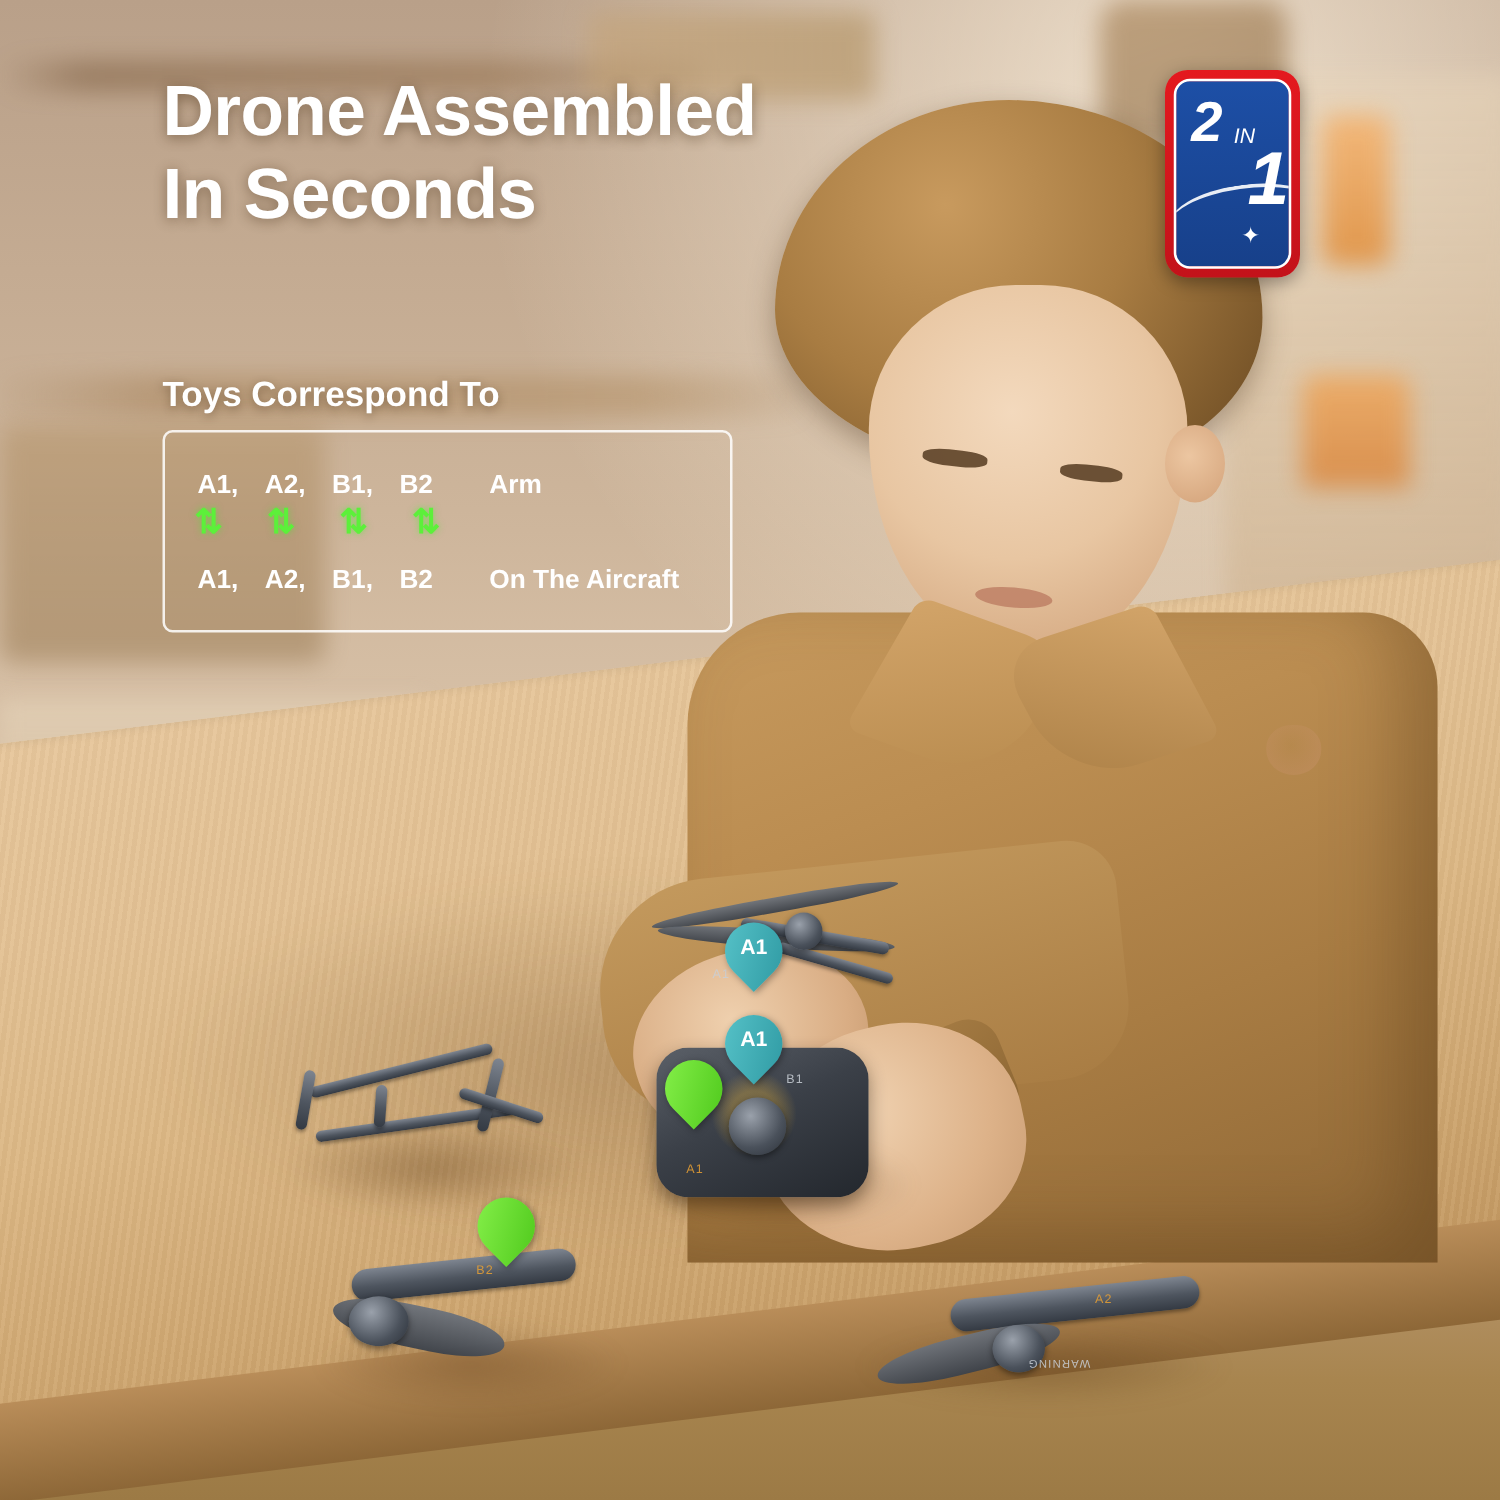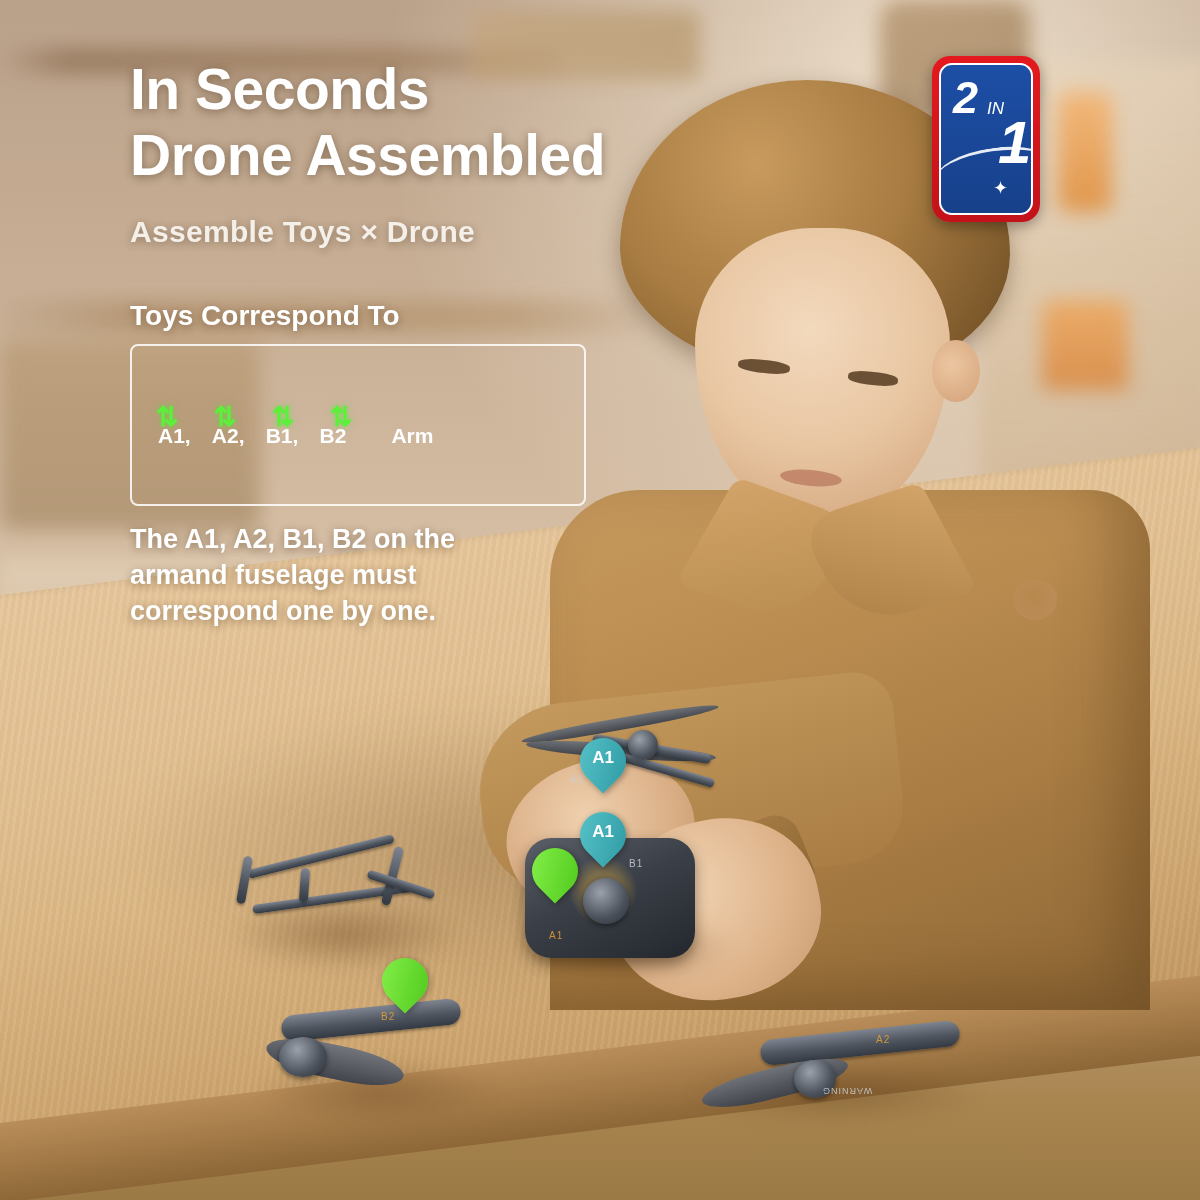--- a/index.html
+++ b/index.html
@@ -291,21 +291,21 @@
   .corr-row {
     position: absolute;
     left: 26px;
     color: #ffffff;
     font-size: 21px;
     font-weight: bold;
     white-space: nowrap;
   }
   .corr-row-top { top: 30px; }
   .corr-row-bottom { top: 106px; }
-  .corr-row .code { display: inline-block; width: 48px; margin-top: 48px; }
+  .corr-row .code { display: inline-block; width: 48px; }
   .corr-row .tail { margin-left: 18px; }
   .arrows {
     position: absolute;
     left: 154px; top: 400px;
     display: flex;
     gap: 32px;
   }
   .arrow-pair {
     width: 26px; height: 34px;
     color: #5cf03a;
@@ -468,44 +468,49 @@
     <div class="bubble"></div>
     <div class="plabel"></div>
   </div>
   <div class="pin pin-green" style="left:382px; top:958px;">
     <div class="bubble"></div>
     <div class="plabel"></div>
   </div>
 
   <div class="copy">
     <div class="headline">
+      <div>Drone Assembled</div>
       <div>In Seconds</div>
-      <div>Drone Assembled</div>
     </div>
-    <div class="subhead">Assemble Toys × Drone</div>
     <div class="must-label">Toys Correspond To</div>
 
     <div class="corr-box">
       <div class="corr-row corr-row-top">
         <span class="code">A1,</span>
         <span class="code">A2,</span>
         <span class="code">B1,</span>
         <span class="code">B2</span>
         <span class="tail">Arm</span>
       </div>
+      <div class="corr-row corr-row-bottom">
+        <span class="code">A1,</span>
+        <span class="code">A2,</span>
+        <span class="code">B1,</span>
+        <span class="code">B2</span>
+        <span class="tail">On The Aircraft</span>
+      </div>
     </div>
 
     <div class="arrows">
       <div class="arrow-pair">⇅</div>
       <div class="arrow-pair">⇅</div>
       <div class="arrow-pair">⇅</div>
       <div class="arrow-pair">⇅</div>
     </div>
 
-    <div class="note">The A1, A2, B1, B2 on the armand fuselage must correspond one by one.</div>
   </div>
 
   <div class="badge">
     <div class="badge-inner">
       <div class="badge-2">2</div>
       <div class="badge-in">IN</div>
       <div class="badge-1">1</div>
       <div class="badge-spark">✦</div>
       <div class="badge-swoosh"></div>
     </div>

